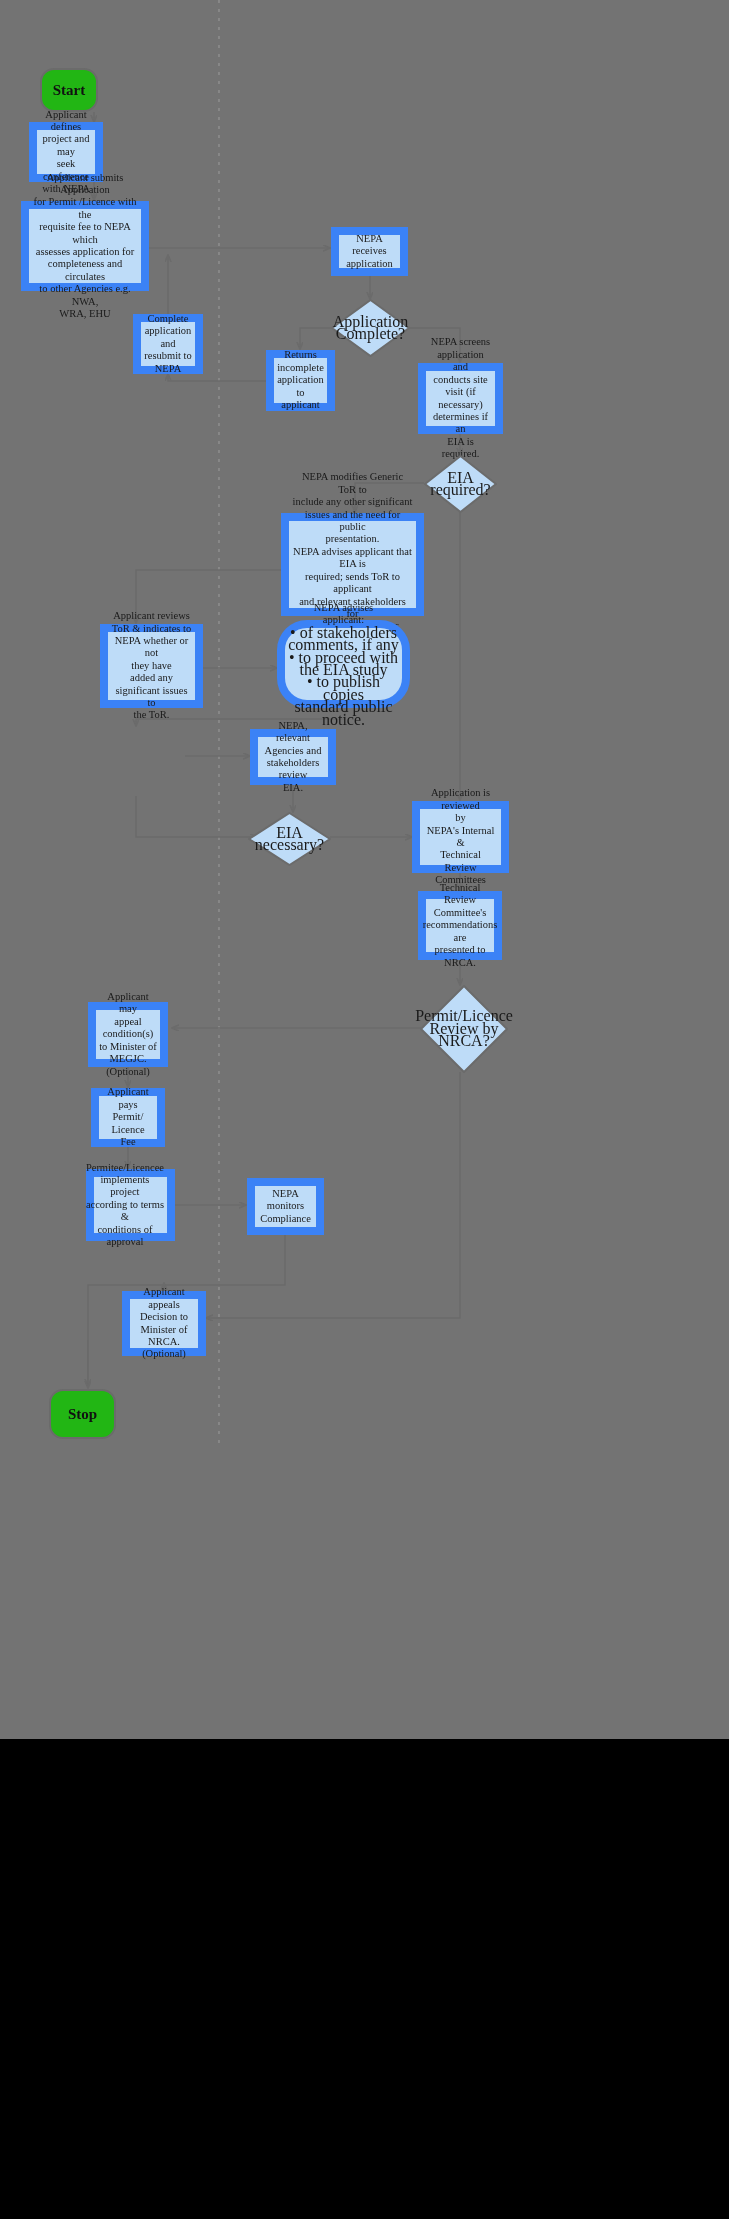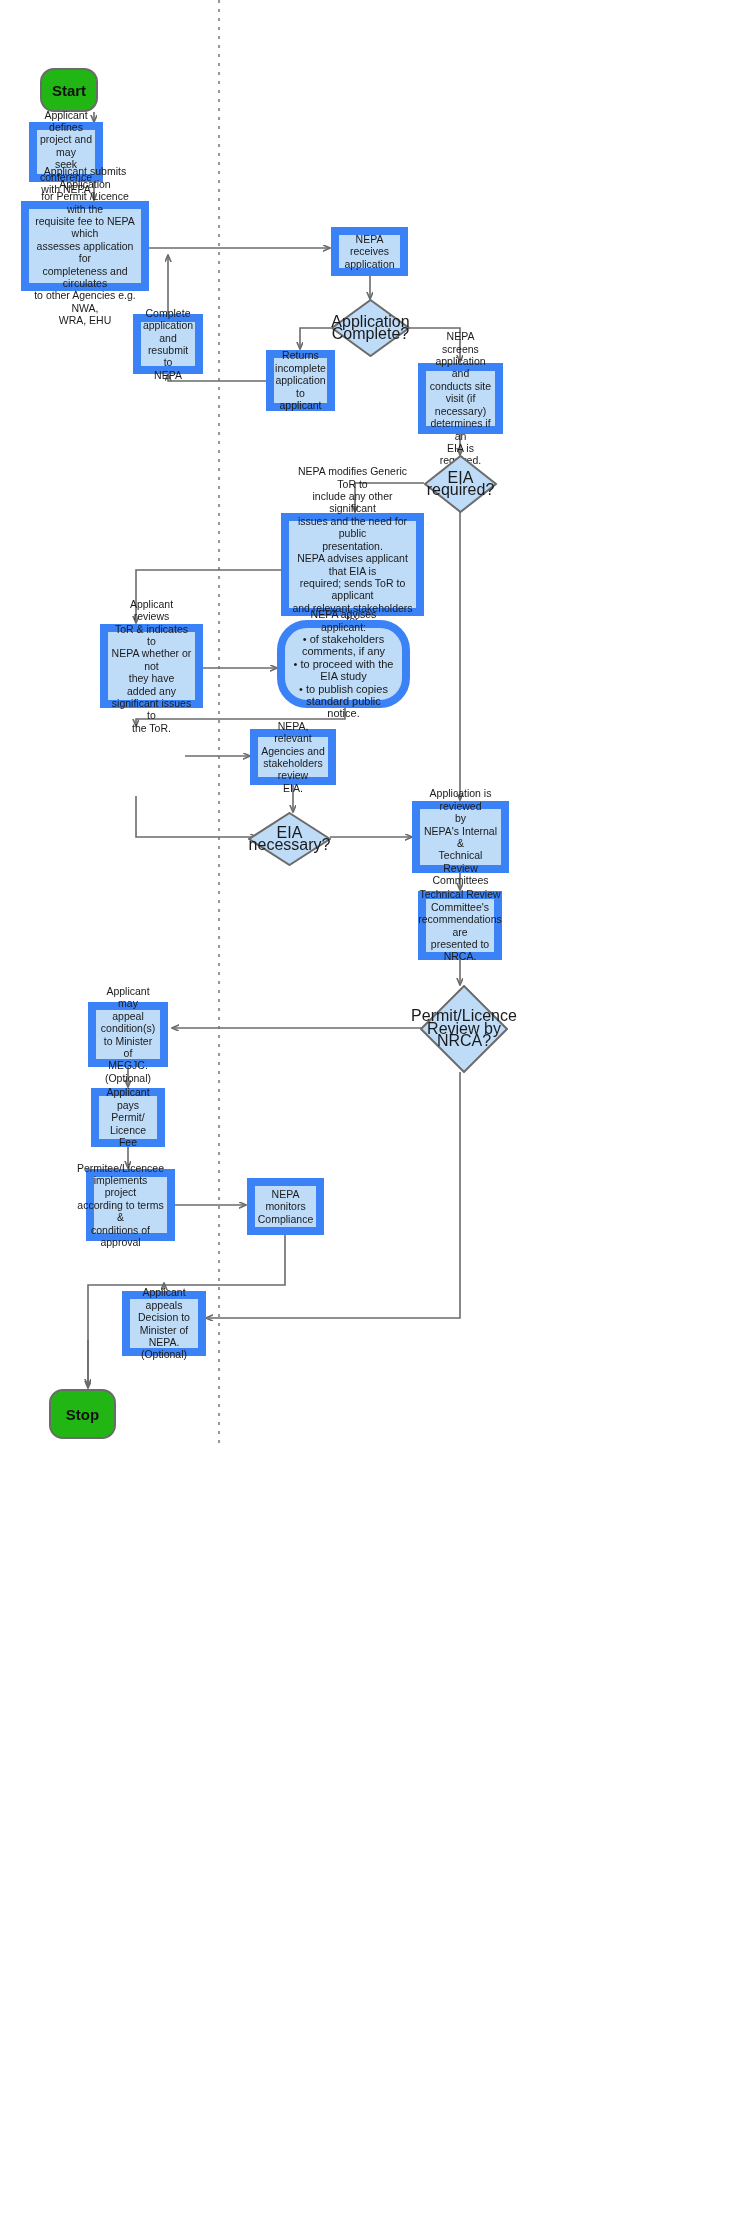--- a/index.html
+++ b/index.html
@@ -1,26 +1,26 @@
 <!DOCTYPE html>
 <html><head>
 <meta charset="utf-8">
 <style>
   html,body{margin:0;padding:0;background:#000;}
   body{font-family:"Liberation Sans","DejaVu Sans",sans-serif;}
-  #stage{position:relative;width:729px;height:2219px;background:#ffffff;overflow:hidden;}
+  #stage{position:relative;width:729px;height:1739px;background:#737373;overflow:hidden;font-family:Liberation Serif, serif;}
   svg.edges{position:absolute;left:0;top:0;width:729px;height:2219px;pointer-events:none;}
   .node{position:absolute;box-sizing:border-box;display:flex;align-items:center;justify-content:center;text-align:center;color:#1a1a1a;}
   .proc{background:#bedcf8;border:8px solid #3b82f6;font-size:10.5px;line-height:12.4px;padding:2px 3px;}
   .term{background:#22b614;border:2px solid #6b6b6b;border-radius:14px;font-size:15px;font-weight:bold;color:#111;}
   .dec-wrap{position:absolute;}
   .dec-wrap svg{position:absolute;left:0;top:0;}
   .dec-label{position:absolute;left:0;top:0;width:100%;height:100%;display:flex;align-items:center;justify-content:center;text-align:center;font-size:16px;line-height:12.4px;color:#1a1a1a;}
   .nodetext{white-space:pre-line;display:block;}
-  .bullets{font-size:11px;line-height:12.4px;}
+  .bullets{font-size:16px;line-height:12.4px;}
 </style>
 </head>
 <body>
 
 <div id="stage">
 
   <svg class="edges" viewBox="0 0 729 2219">
     <defs>
       <marker id="arw" markerWidth="9" markerHeight="9" refX="7.4" refY="3.2" orient="auto" markerUnits="userSpaceOnUse">
         <path d="M0,0 L7.6,3.2 L0,6.4" fill="none" stroke="#6b6b6b" stroke-width="1.6" stroke-linecap="round" stroke-linejoin="round"></path>
@@ -255,21 +255,21 @@
 
   <div class="node proc" style="left:247px;top:1178px;width:77px;height:57px;">
     <span class="nodetext">NEPA monitors
 Compliance</span>
   </div>
 
   <div class="node proc" style="left:122px;top:1291px;width:84px;height:65px;">
     <span class="nodetext">Applicant appeals
 Decision to
 Minister of
-NEPA.
+NRCA.
 (Optional)</span>
   </div>
 
   <div class="node term" style="left:49px;top:1389px;width:67px;height:50px;">
     <span class="nodetext">Stop</span>
   </div>
 
 </div>
 
 </body></html>

